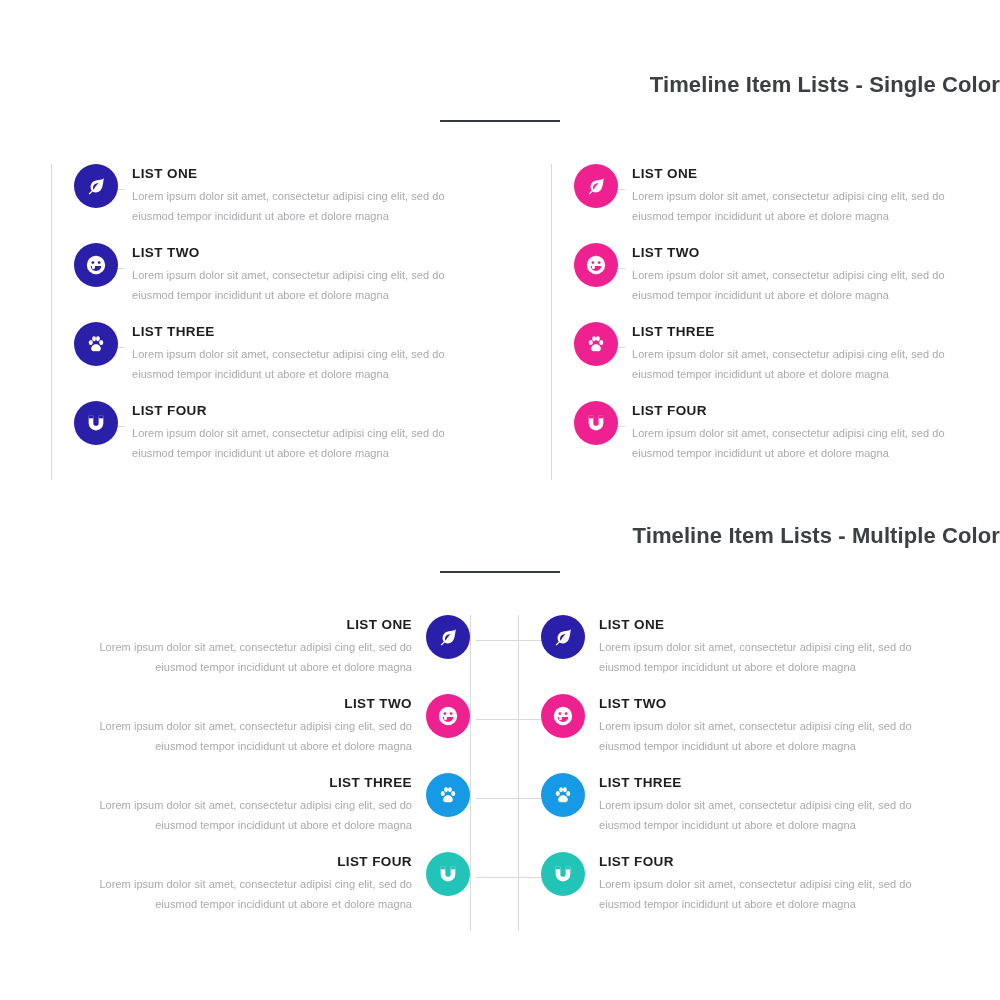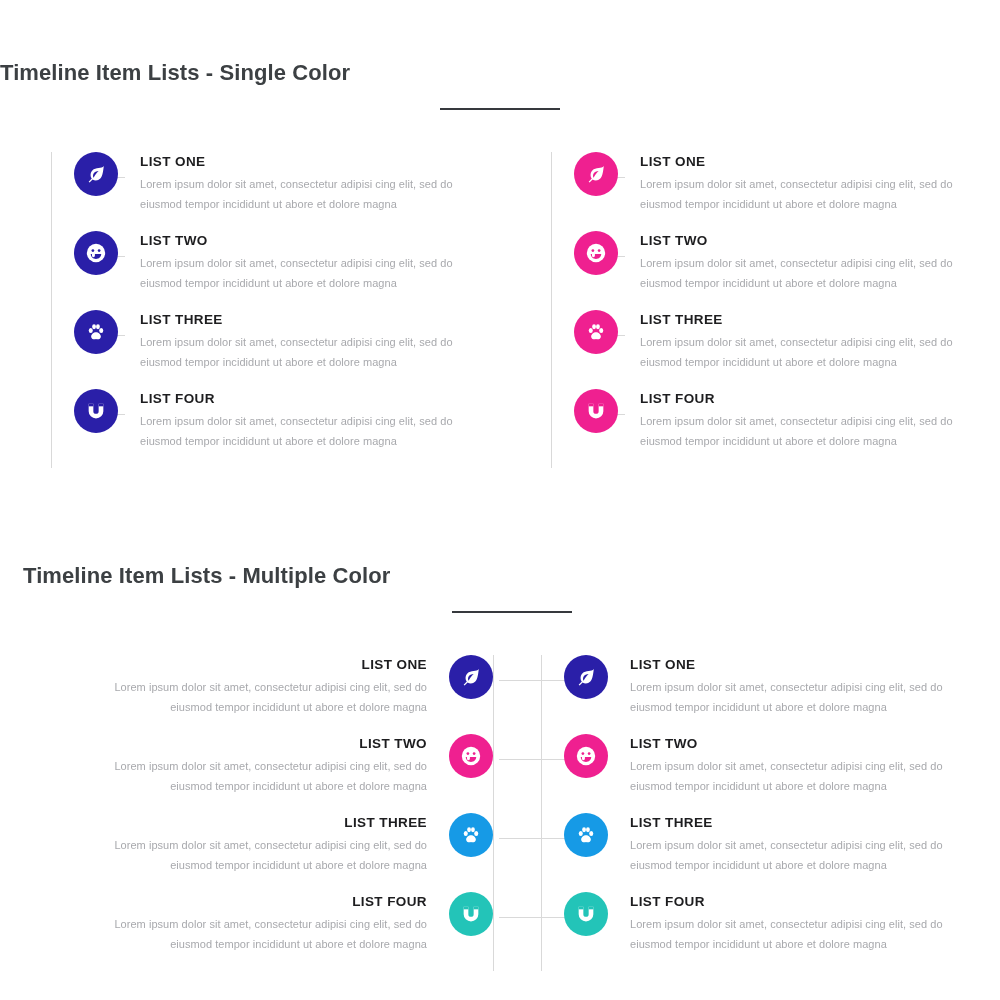--- a/index.html
+++ b/index.html
@@ -13,25 +13,26 @@
   }
 
   .page {
     position: relative;
     width: 1000px;
     height: 1000px;
   }
 
   
   .section-heading {
-    text-align: left;
+    text-align: right;
     font-size: 22px;
     font-weight: 600;
     color: #3c4043;
     letter-spacing: 0.1px;
+    margin-top: 12px;
   }
   .heading-rule {
     width: 120px;
     height: 2px;
     background: #36393d;
     margin: 22px auto 0;
   }
 
   
   .section {
@@ -61,21 +62,20 @@
 
   .items {
     position: relative;
   }
 
   .item {
     position: relative;
     display: flex;
     align-items: flex-start;
     height: 79px;
-    gap: 8px;
   }
 
   
   .connector {
     position: absolute;
     top: 25px;
     height: 1px;
     background: #d9d9d9;
   }
 
@@ -112,21 +112,21 @@
 
   
   #section-single { top: 60px; }
   #section-single .col { padding-left: 51px; }
   #section-single .spine { left: 51px; }
   #section-single .connector { left: 51px; width: 23px; }
   #section-single .item { padding-left: 23px; }
   #section-single .body { padding-left: 14px; width: 335px; }
 
   
-  #section-multi { top: 563px; padding-left: 23px; }
+  #section-multi { top: 511px; }
 
   
   #section-multi .col-left { display: flex; justify-content: flex-end; }
   #section-multi .col-left .items { width: 420px; }
   #section-multi .col-left .item {
     flex-direction: row;
     justify-content: flex-end;
     padding-right: 30px;
   }
   #section-multi .col-left .body {

